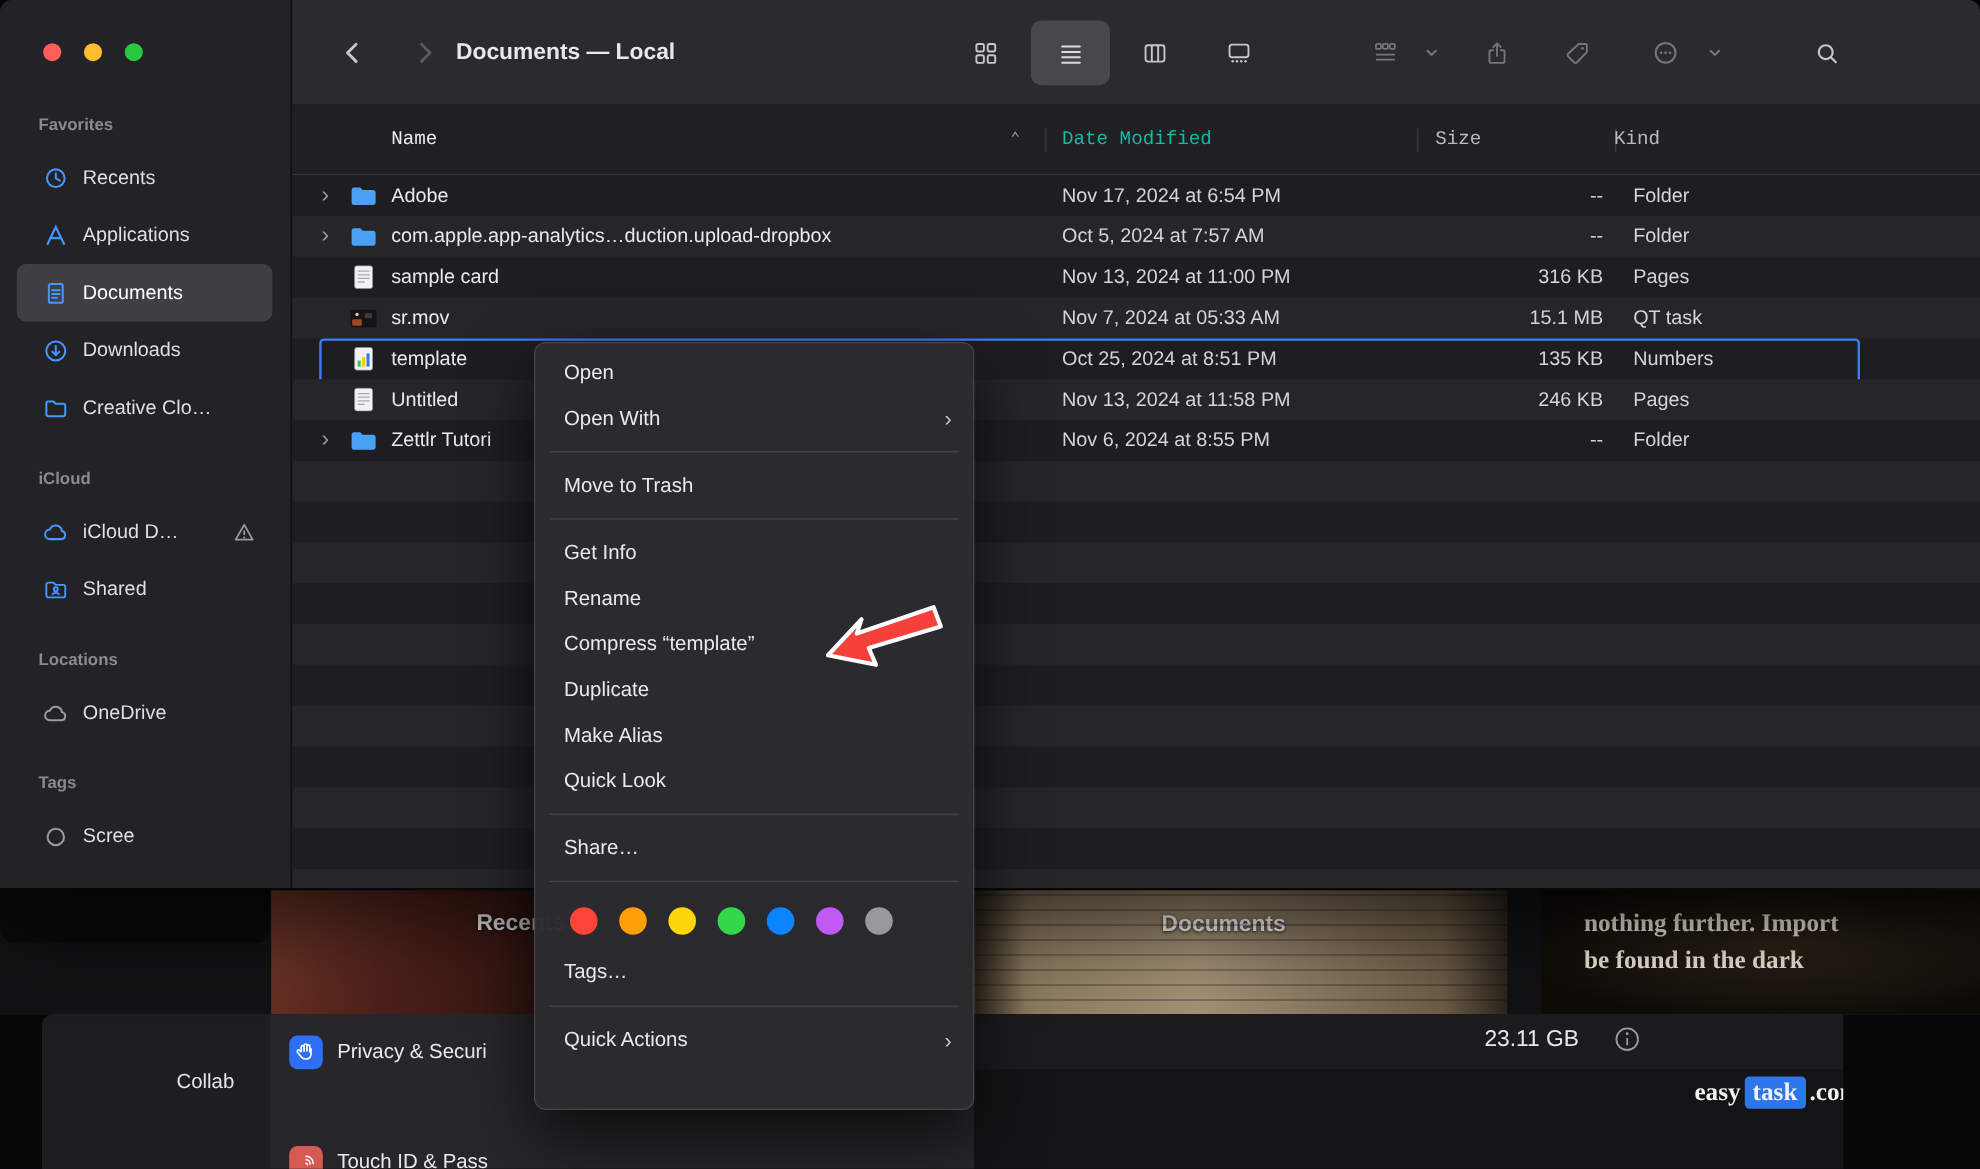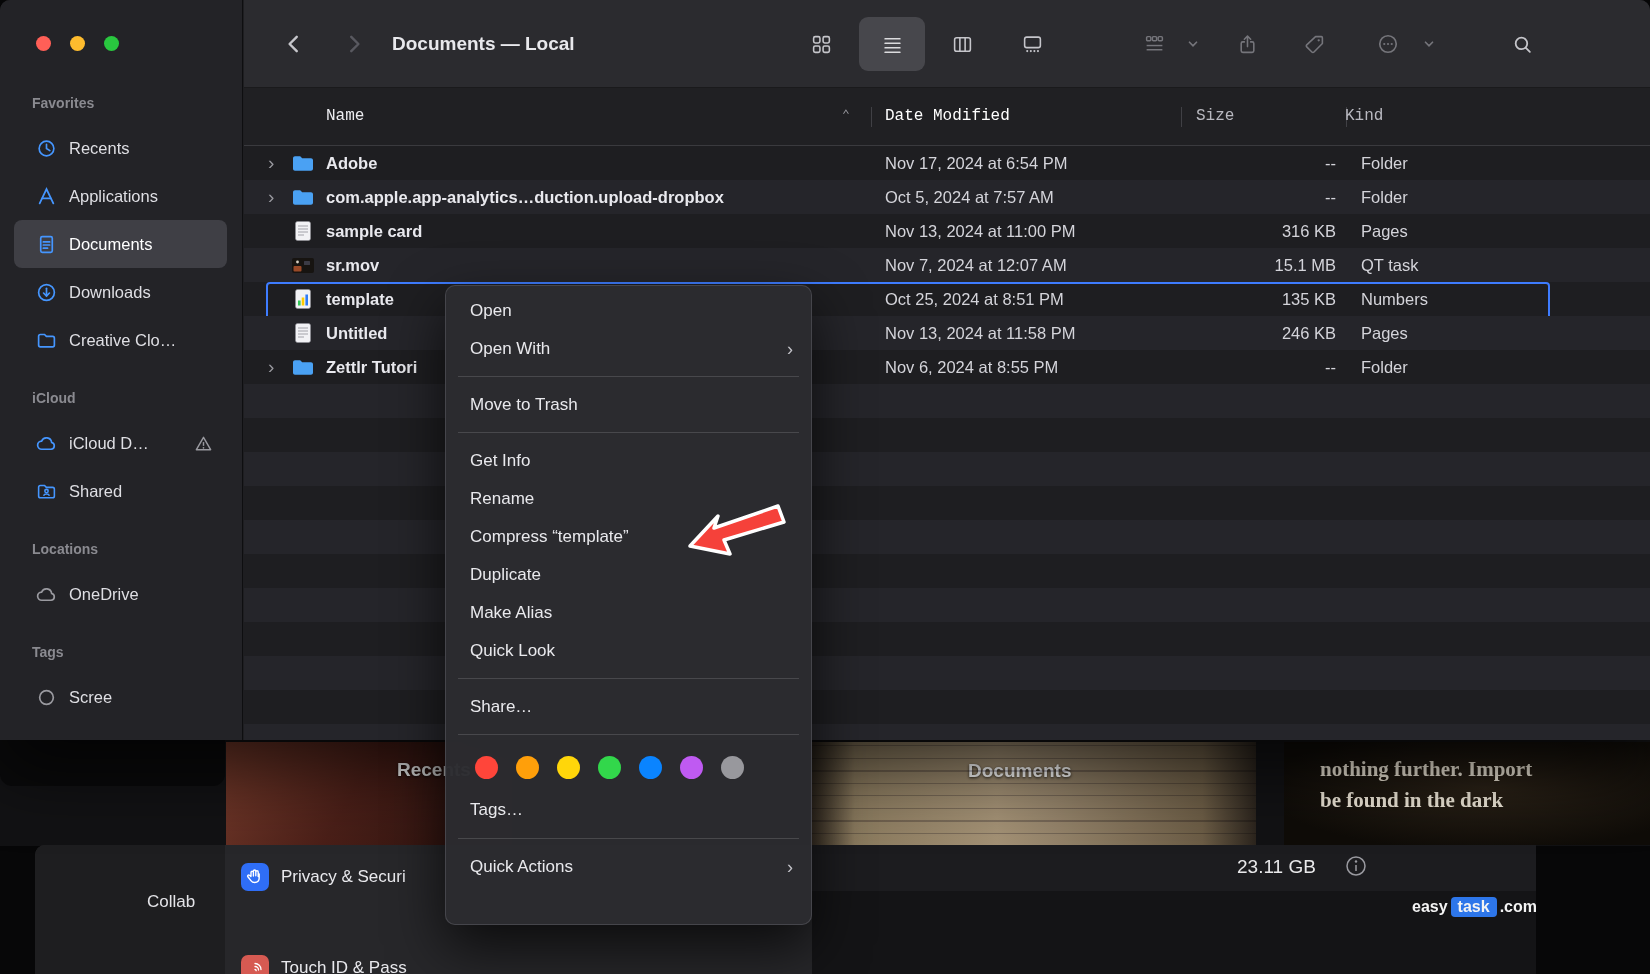--- a/index.html
+++ b/index.html
@@ -27,21 +27,21 @@
   .bd-collab span { position:absolute; left:112px; top:47px; color:#e4e4e8; font-size:17px; }
   .bd-icon { position:absolute; width:28px; height:28px; border-radius:7px; display:flex; align-items:center; justify-content:center; }
   #hand-icon { left:206px; top:18px; background:#2f6ef6; }
   #touch-icon { left:206px; top:110px; background:#d65a52; }
   .bd-row-label { position:absolute; left:246px; color:#e9e9ed; font-size:17px; }
   .bd-storage { position:absolute; left:812px; top:845px; width:724px; height:129px; background:#141416; overflow:hidden; }
   .bd-band { position:absolute; left:0; top:0; width:838px; height:46px; background:#1c1c1f; }
   .bd-gb { position:absolute; left:425px; top:11px; color:#e8e8ea; font-size:19px; }
   .bd-info { position:absolute; left:533px; top:10px; width:22px; height:22px; color:#9a9aa0; }
   .watermark { position:absolute; left:600px; top:52px; display:flex; align-items:center; gap:3px;
-     color:#fff; font-size:16px; font-weight:700; opacity:.95; }
+     color:#fff; font-size:21px; font-weight:700; opacity:.95;font-family:Liberation Serif, serif; }
   .watermark .wbox { background:#2f7cf6; border-radius:4px; padding:1px 7px; }
 
   
   #finder { position:absolute; left:0; top:0; width:1650px; height:740px; background:#1e1e21;
     border-radius:10px 10px 0 0; overflow:hidden; box-shadow:0 30px 70px rgba(0,0,0,.65); }
 
   
   #sidebar { position:absolute; left:0; top:0; width:243px; height:740px; background:#232327;
     border-right:1px solid #0e0e10; padding-top:95px; overflow:hidden; }
   .traffic { position:absolute; top:36px; width:15px; height:15px; border-radius:50%; }
@@ -60,43 +60,43 @@
 
   
   #main { position:absolute; left:244px; top:0; width:1406px; height:740px; }
   #toolbar { position:absolute; left:0; top:0; width:1406px; height:88px; background:#2b2b2f;
     border-bottom:1px solid #1a1a1c; }
   .tb-btn { position:absolute; top:24px; width:40px; height:40px; display:flex; align-items:center;
     justify-content:center; color:#c6c6cb; }
   .tb-btn.dim { color:#75757b; }
   .tb-btn.off { color:#595960; }
   .tb-active-bg { position:absolute; left:615px; top:17px; width:66px; height:54px; background:#47474c; border-radius:9px; }
-  #win-title { position:absolute; left:148px; top:0; height:88px; display:flex; align-items:center;
+  #win-title { position:absolute; left:136px; top:0; height:88px; display:flex; align-items:center;
     color:#e8e8ec; font-size:19px; font-weight:700; }
   .chev-sm { position:absolute; top:34px; width:20px; height:20px; color:#75757b; display:flex; align-items:center; justify-content:center; }
 
   
   #list-header { position:absolute; left:0; top:88px; width:1406px; height:58px; background:#202023;
     border-bottom:1px solid #3a3a3e; font-size:16px; }
   #list-header span { position:absolute; top:17px; line-height:22px;font-family:Liberation Mono, monospace; }
   .h-name { left:82px; color:#ececf0; }
   .h-sort { left:598px; color:#9a9aa0; font-size:13px; }
-  .h-date { left:641px; color:#ffffff; }
+  .h-date { left:641px; color:#14b8a6; }
   .h-size { left:952px; color:#b9b9c0; }
   .h-kind { left:1101px; color:#b9b9c0; }
   .h-sep { position:absolute; top:19px; width:1px; height:20px; background:#404045; }
 
   
   #rows { position:absolute; left:0; top:146px; width:1406px; height:594px; overflow:hidden; background:#1e1e21; }
   .row { position:relative; height:34px; font-size:16.5px; }
   #rows .row:nth-child(even) { background:#25252a; }
   .row span { position:absolute; line-height:34px; white-space:nowrap; }
   .disc { left:24px; top:0; color:#98989e; font-size:19px; line-height:32px; }
   .ficon { position:absolute; left:46px; top:0; width:26px; height:34px; display:flex; align-items:center; justify-content:center; }
-  .fname { left:82px; max-width:540px; overflow:hidden; text-overflow:ellipsis; color:#e9e9ee;font-weight:bold; }
+  .fname { left:82px; max-width:540px; overflow:hidden; text-overflow:ellipsis; color:#e9e9ee; }
   .fdate { left:641px; color:#d4d4da; }
   .fsize { left:937px; width:155px; text-align:right; color:#d4d4da; }
   .fkind { left:1117px; color:#d4d4da; }
   .row.selected::before { content:""; position:absolute; left:22px; top:0; width:1280px; height:34px;
     border:2px solid #3e7cff; border-radius:4px; }
 
   
   #context-menu { position:absolute; left:445px; top:285px; width:367px; height:640px;
     background:rgba(43,43,47,.97); border:1px solid rgba(120,120,128,.35); border-radius:10px;
     box-shadow:0 22px 55px rgba(0,0,0,.7); padding:6px 0; z-index:5; overflow:hidden; }
@@ -442,21 +442,21 @@
       <div class="row">
         <span class="ficon">
           <svg width="22" height="15" viewBox="0 0 22 15">
               <rect width="22" height="15" rx="2" fill="#171411"></rect>
               <rect x="1.5" y="8" width="8" height="5.5" rx="1" fill="#b0522b" opacity="0.85"></rect>
               <rect x="12" y="3" width="6" height="4" rx="0.5" fill="#3b3b45"></rect>
               <circle cx="5.5" cy="4" r="1.4" fill="#d8d0c2"></circle>
             </svg>
         </span>
         <span class="fname">sr.mov</span>
-        <span class="fdate">Nov 7, 2024 at 12:07 AM</span>
+        <span class="fdate">Nov 7, 2024 at 05:33 AM</span>
         <span class="fsize">15.1 MB</span>
         <span class="fkind">QT task</span>
       </div>
 
       <div class="row selected">
         <span class="ficon">
           <svg width="16" height="20" viewBox="0 0 16 20">
               <rect x="0.5" y="0.5" width="15" height="19" rx="2" fill="#f2f2f5" stroke="#8f8f96" stroke-width="0.6"></rect>
               <rect x="3" y="11.5" width="2.6" height="5" fill="#34c759"></rect>
               <rect x="6.7" y="8.5" width="2.6" height="8" fill="#ffcc00"></rect>

